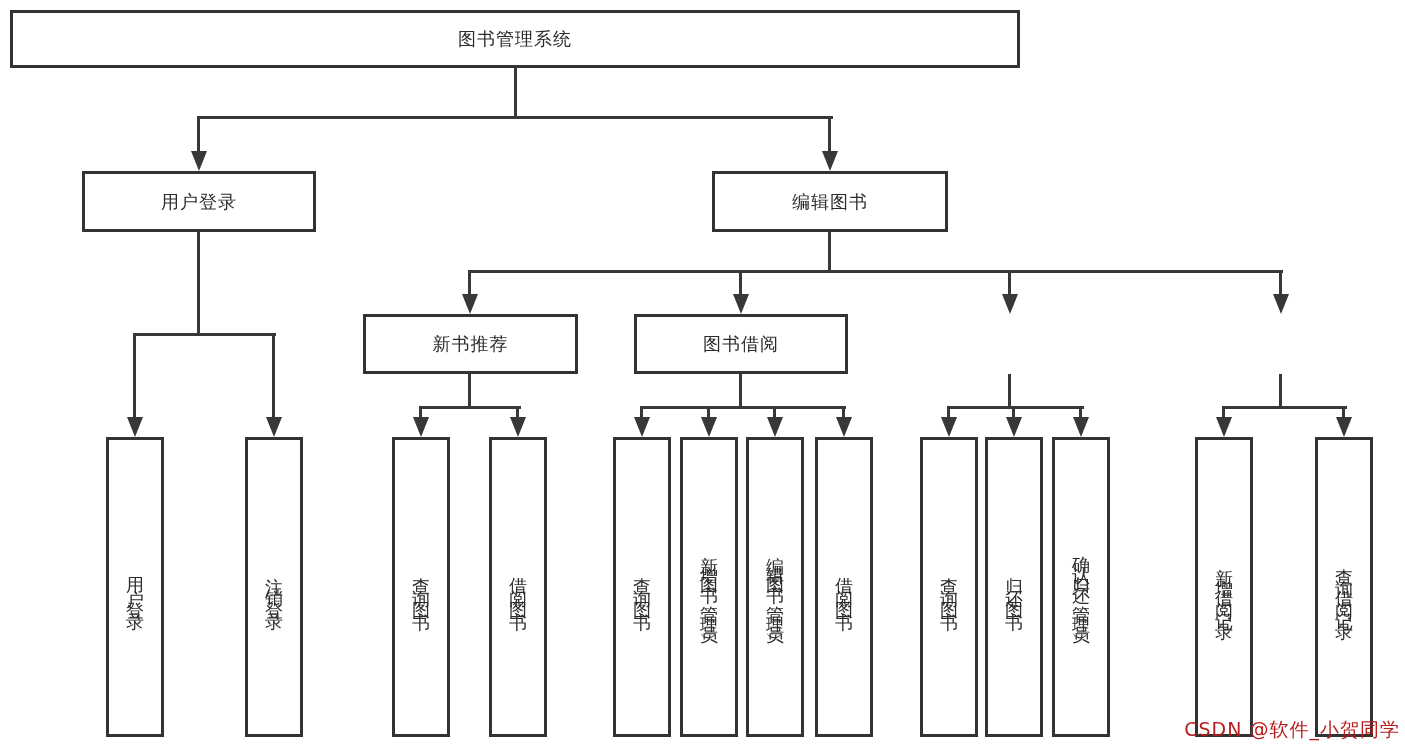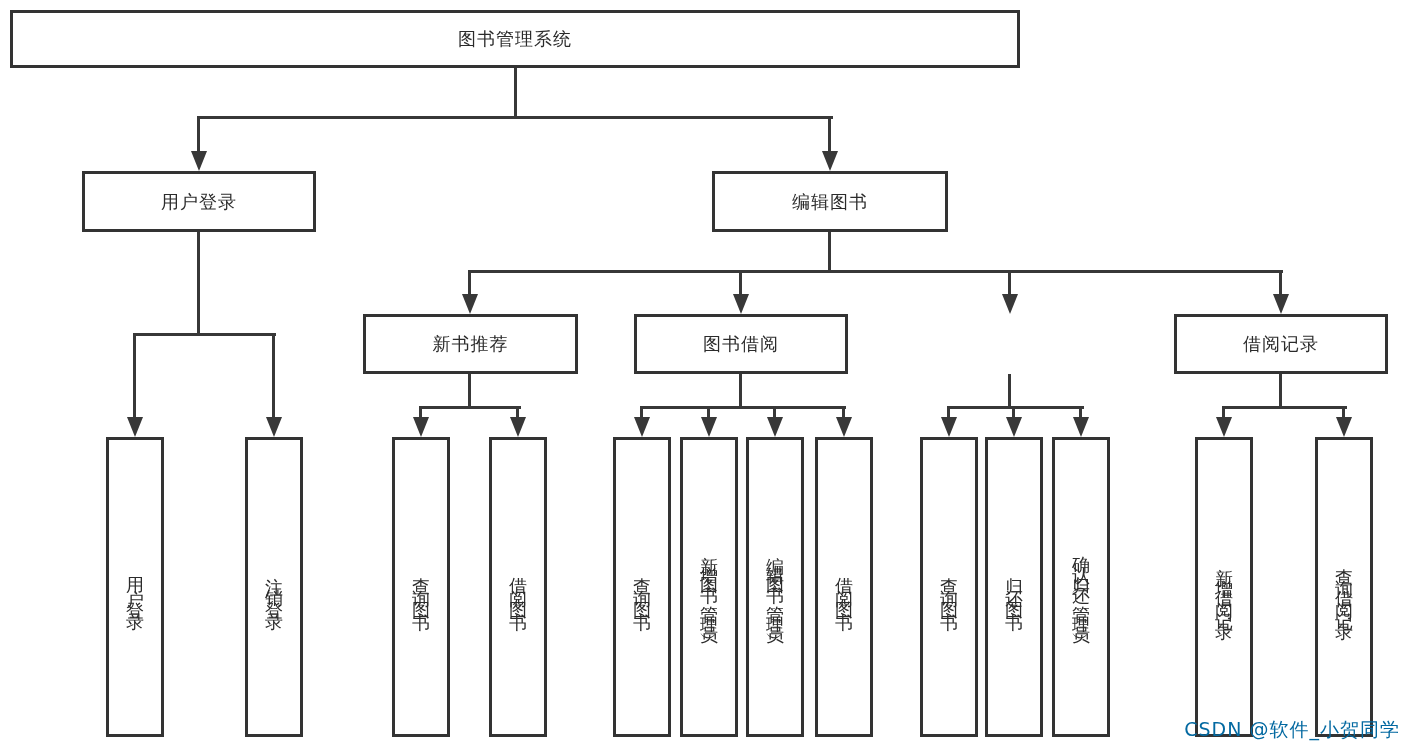--- a/index.html
+++ b/index.html
@@ -24,21 +24,21 @@
   }
   .vline { position:absolute; width:3px; background:#383838; z-index:1; }
   .hline { position:absolute; height:3px; background:#383838; z-index:1; }
   .arr {
     position:absolute; width:0; height:0; z-index:1;
     border-left:8px solid transparent; border-right:8px solid transparent;
     border-top:20px solid #383838;
   }
   .watermark {
     position:absolute; top:717px; right:5px; z-index:5;
-    font-size:19px; color:#0369a1; letter-spacing:1px; white-space:nowrap;
+    font-size:19px; color:#b91c1c; letter-spacing:1px; white-space:nowrap;
   }
 </style>
 </head>
 <body>
 
 <div class="stage">
 
   <div class="box root" style="left:10px;top:10px;width:1010px;height:58px">
     <span class="hlabel">图书管理系统</span>
   </div>
@@ -53,23 +53,20 @@
 
   <div class="box" style="left:634px;top:314px;width:214px;height:60px">
     <span class="hlabel">图书借阅</span>
   </div>
 
   <div class="box" style="left:363px;top:314px;width:215px;height:60px">
     <span class="hlabel">新书推荐</span>
   </div>
 
 
-  <div class="box" style="left:1174px;top:314px;width:214px;height:60px">
-    <span class="hlabel">借阅记录</span>
-  </div>
 
   <div class="box" style="left:106px;top:437px;width:58px;height:300px">
     <span class="vlabel">用户登录</span>
   </div>
   <div class="box" style="left:245px;top:437px;width:58px;height:300px">
     <span class="vlabel">注销登录</span>
   </div>
 
   <div class="box" style="left:392px;top:437px;width:58px;height:300px">
     <span class="vlabel">查询图书</span>

